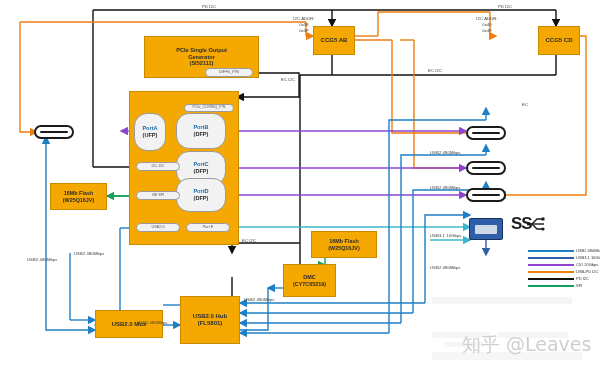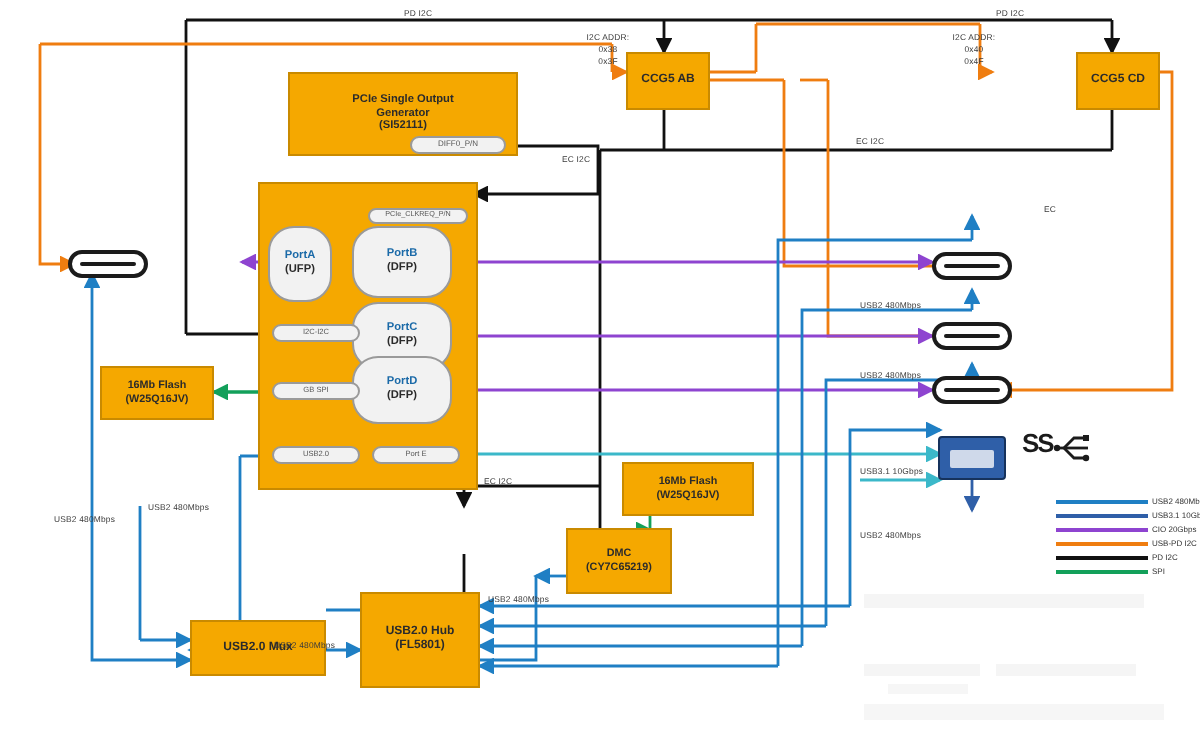--- a/index.html
+++ b/index.html
@@ -32,21 +32,21 @@
   .lbl.ctr{text-align:center;}
 
   .typec{position:absolute;width:40px;height:14px;border:2px solid #1b1b1b;
          border-radius:7px;background:#fff;box-sizing:border-box;z-index:6;}
   .typec:after{content:"";position:absolute;left:4px;top:4px;right:4px;bottom:4px;
                background:#1b1b1b;border-radius:3px;}
   .typea{position:absolute;width:34px;height:22px;background:#2f5fa8;
          border:1px solid #16325c;border-radius:2px;box-sizing:border-box;z-index:6;}
   .typea:after{content:"";position:absolute;left:5px;top:6px;right:5px;bottom:5px;
                background:#cfd9ea;border-radius:1px;}
-  .ssmark{position:absolute;font-size:13px;font-weight:bold;color:#1b1b1b;z-index:7;
+  .ssmark{position:absolute;font-size:17px;font-weight:bold;color:#1b1b1b;z-index:7;
           letter-spacing:-1px;}
 
   .legend{position:absolute;z-index:8;}
   .legrow{display:flex;align-items:center;height:7px;}
   .legline{width:46px;height:2px;margin-right:2px;flex:none;}
   .legtxt{font-size:4px;color:#333;white-space:nowrap;}
 
   .watermark{position:absolute;font-size:19px;color:#cfcfcf;z-index:9;
              font-family:"DejaVu Sans",sans-serif;white-space:nowrap;}
   .wmbar{position:absolute;background:#ececec;z-index:8;}
@@ -306,14 +306,15 @@
       <span class="legline" style="background:#13a05a"></span>
       <span class="legtxt">SPI</span>
     </div>
   </div>
 
   <div class="wmbar" style="left:432px;top:297px;width:140px;height:7px;opacity:.55;"></div>
   <div class="wmbar" style="left:432px;top:332px;width:58px;height:6px;opacity:.55;"></div>
   <div class="wmbar" style="left:498px;top:332px;width:70px;height:6px;opacity:.55;"></div>
   <div class="wmbar" style="left:444px;top:342px;width:40px;height:5px;opacity:.45;"></div>
   <div class="wmbar" style="left:432px;top:352px;width:150px;height:8px;opacity:.45;"></div>
+  <div class="watermark" style="left:462px;top:332px;">知乎 @Leaves</div>
 
 </div>
 
 </body></html>

